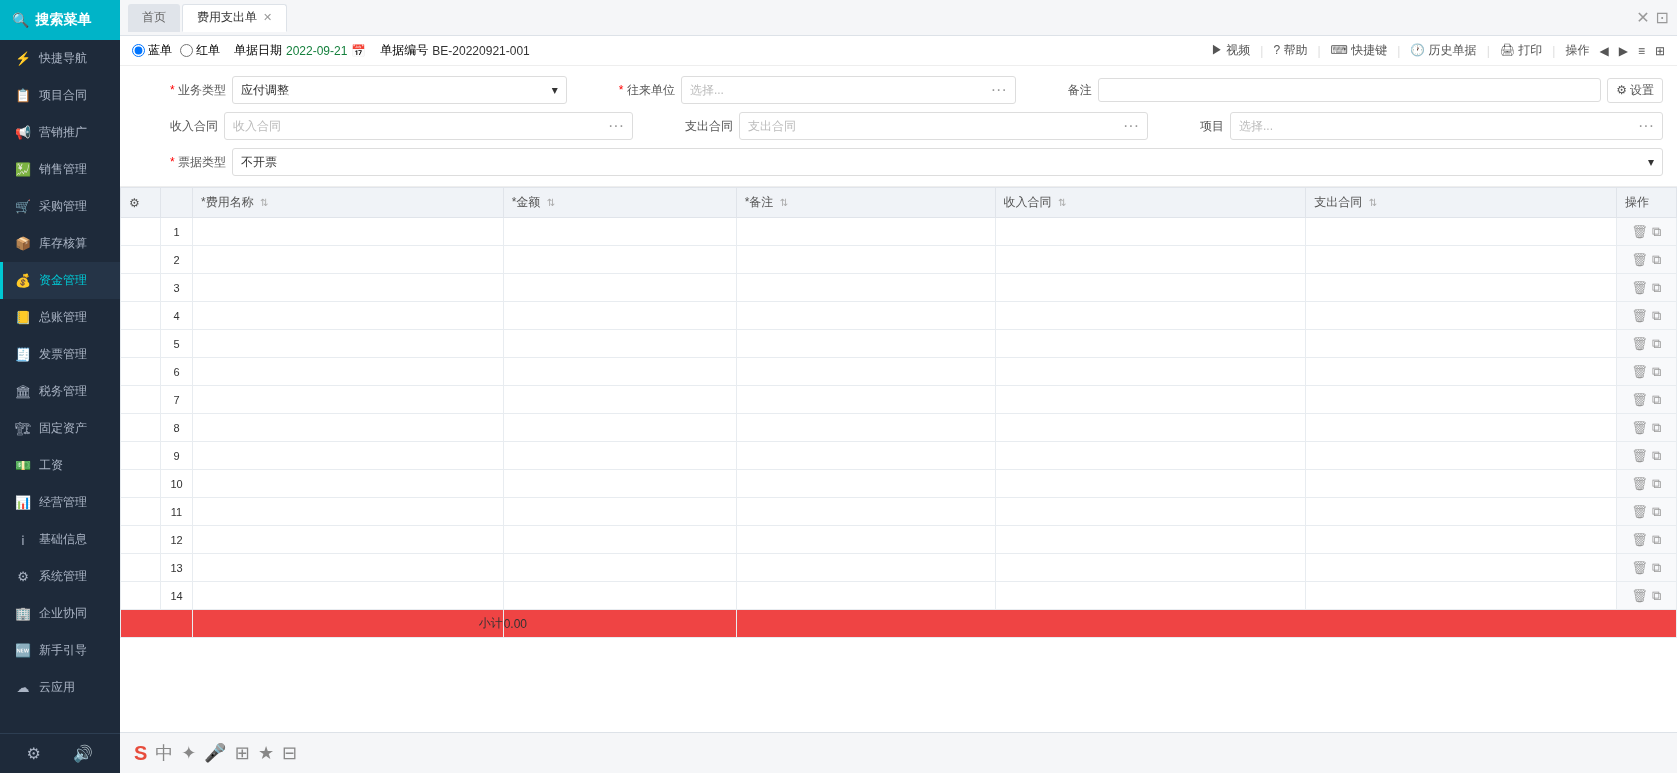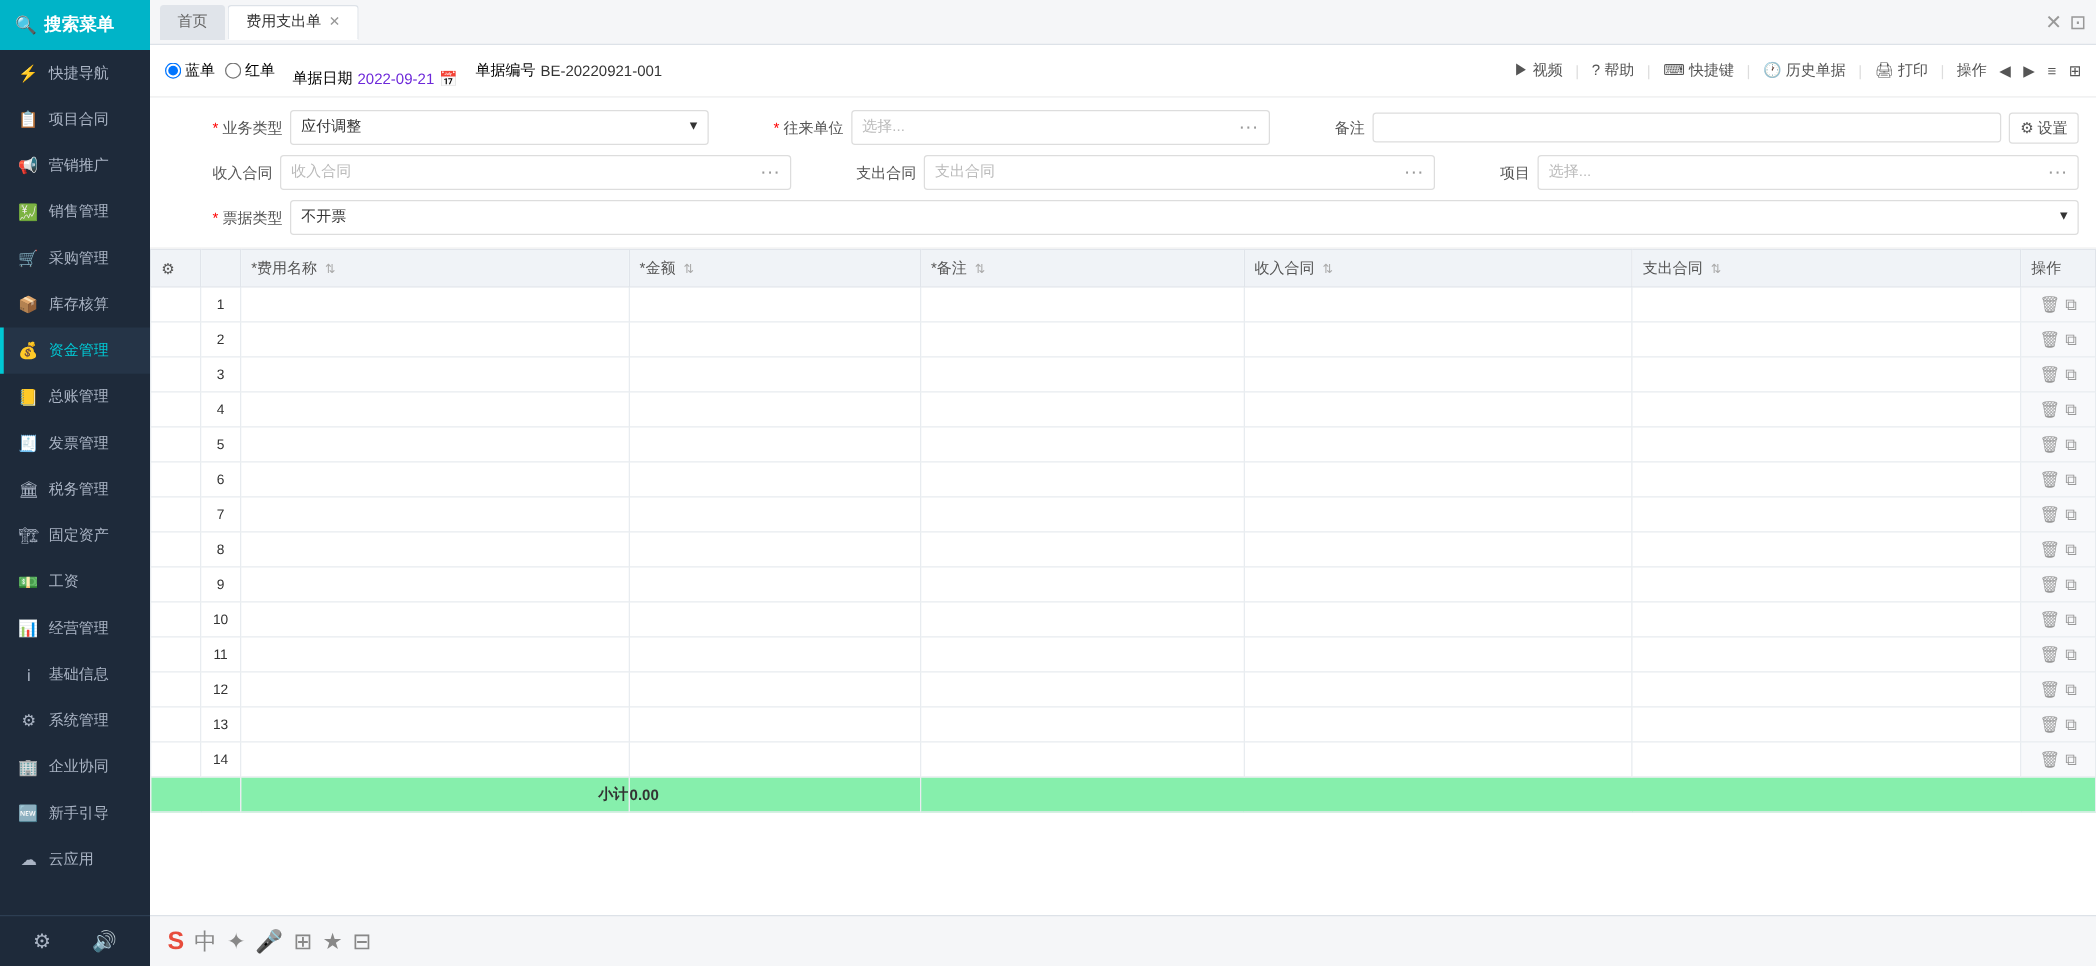--- a/index.html
+++ b/index.html
@@ -107,21 +107,21 @@
     .toolbar-btn {
       display: flex;
       align-items: center;
       gap: 3px;
       cursor: pointer;
       color: #555;
       font-size: 12px;
     }
     .radio-group { display: flex; align-items: center; gap: 8px; }
     .radio-label { display: flex; align-items: center; gap: 3px; cursor: pointer; }
-    .date-field { display: flex; align-items: center; gap: 4px; margin-top: 12px; }
+    .date-field { display: flex; align-items: center; gap: 4px; }
     .doc-no { display: flex; align-items: center; gap: 4px; }
 
     
     .form-area {
       background: white;
       padding: 10px 14px;
       border-bottom: 1px solid #eee;
     }
     .form-row {
       display: flex;
@@ -157,20 +157,21 @@
     }
     .form-select {
       flex: 1;
       border: 1px solid #ddd;
       border-radius: 3px;
       padding: 4px 8px;
       font-size: 12px;
       color: #333;
       background: white;
       display: flex;
+      align-items: center;
       justify-content: space-between;
       cursor: pointer;
       min-width: 200px;
       height: 28px;
     }
     .form-placeholder { color: #bbb; }
     .dots { color: #999; font-size: 16px; cursor: pointer; }
     .setting-btn {
       display: flex; align-items: center; gap: 3px;
       color: #555; cursor: pointer; font-size: 12px;
@@ -215,21 +216,21 @@
     .col-settings { width: 40px; text-align: center; }
     .col-name { min-width: 120px; }
     .col-amount { min-width: 90px; }
     .col-note { min-width: 100px; }
     .col-income { min-width: 120px; }
     .col-expense { min-width: 120px; }
     .col-op { width: 60px; text-align: center; background: #f8f9fb; }
     .op-icons { display: flex; align-items: center; justify-content: center; gap: 4px; }
     .op-icon { cursor: pointer; color: #999; font-size: 13px; }
     .sort-icon { color: #aaa; font-size: 10px; margin-left: 3px; }
-    .subtotal-row td { background: #86efac; font-weight: bold; }
+    .subtotal-row td { background: #ef4444; font-weight: normal; }
     .subtotal-label { text-align: right; padding-right: 8px; color: #888; }
     .subtotal-value { color: #333; padding: 0 8px; margin-left: 24px; }
 
     
     .bottom-bar {
       background: #f5f6f8;
       border-top: 1px solid #dde2e8;
       padding: 8px 14px;
       display: flex;
       align-items: center;
@@ -368,21 +369,21 @@
         <input type="radio" name="doctype" checked="" style="">
         <span>蓝单</span>
       </label>
       <label class="radio-label">
         <input type="radio" name="doctype" style="">
         <span>红单</span>
       </label>
     </div>
     <div class="date-field">
       <span>单据日期</span>
-      <span style="cursor:pointer; color:#6d28d9;">2022-09-21</span>
+      <span style="cursor:pointer; color:#15803d;">2022-09-21</span>
       <span style="cursor:pointer;">📅</span>
     </div>
     <div class="doc-no">
       <span>单据编号</span>
       <span style="cursor:pointer; color:#333;">BE-20220921-001</span>
     </div>
     <div class="toolbar-right">
       <span class="toolbar-btn">▶ 视频</span>
       <span style="color:#ddd;">|</span>
       <span class="toolbar-btn">? 帮助</span>

